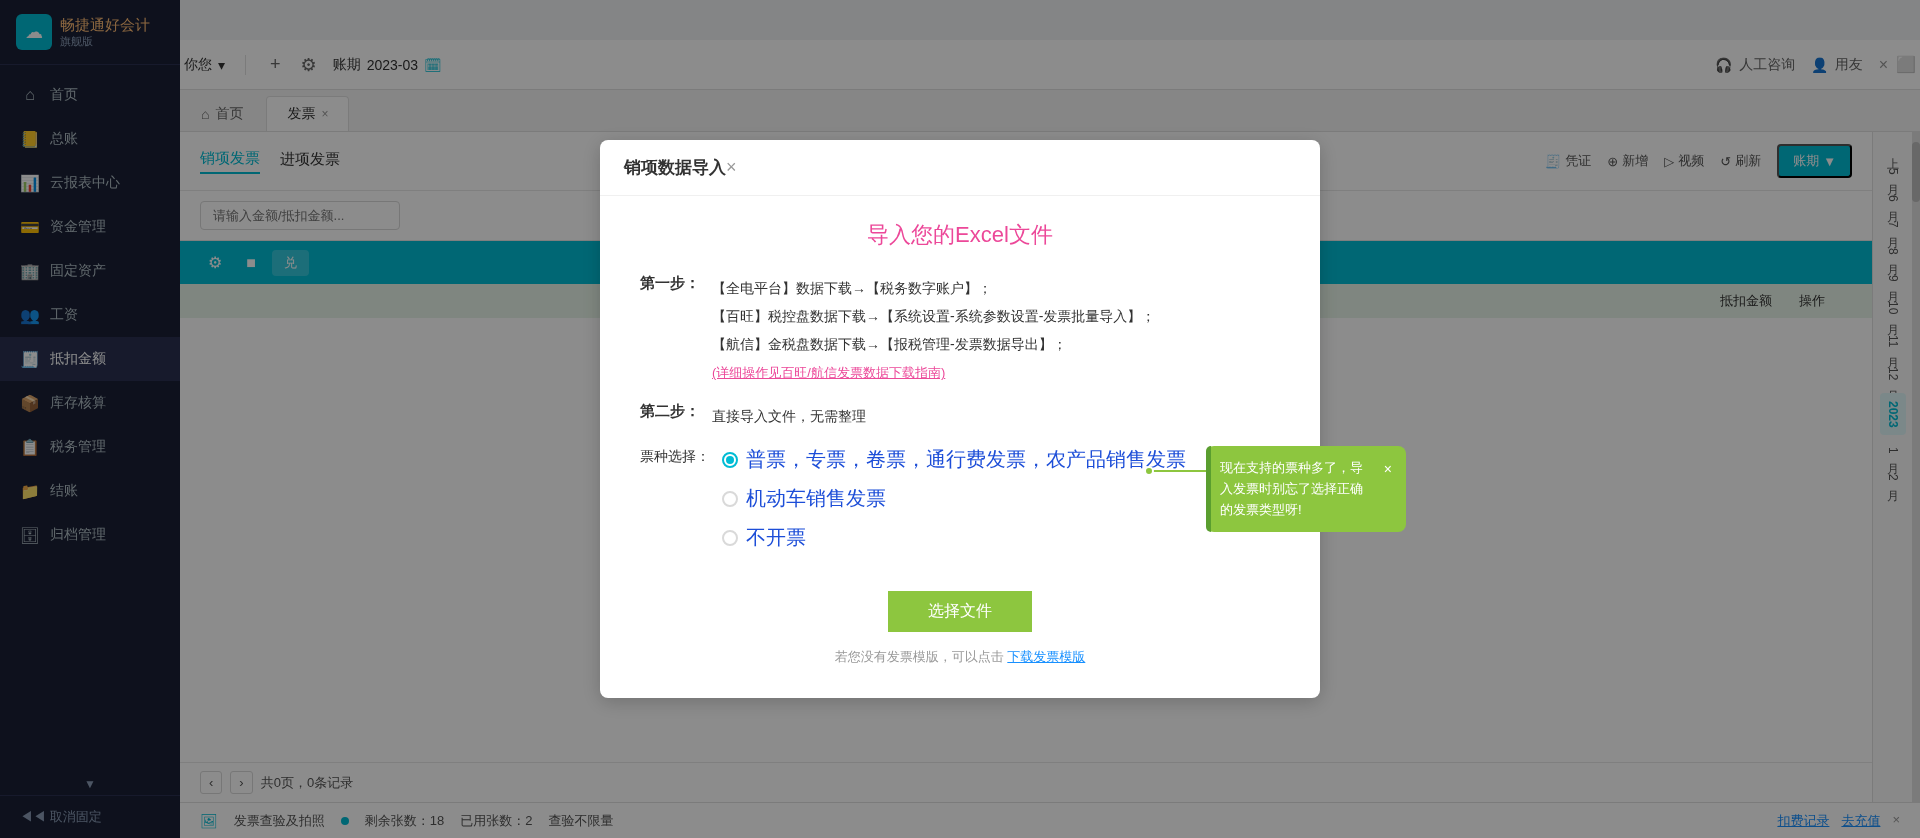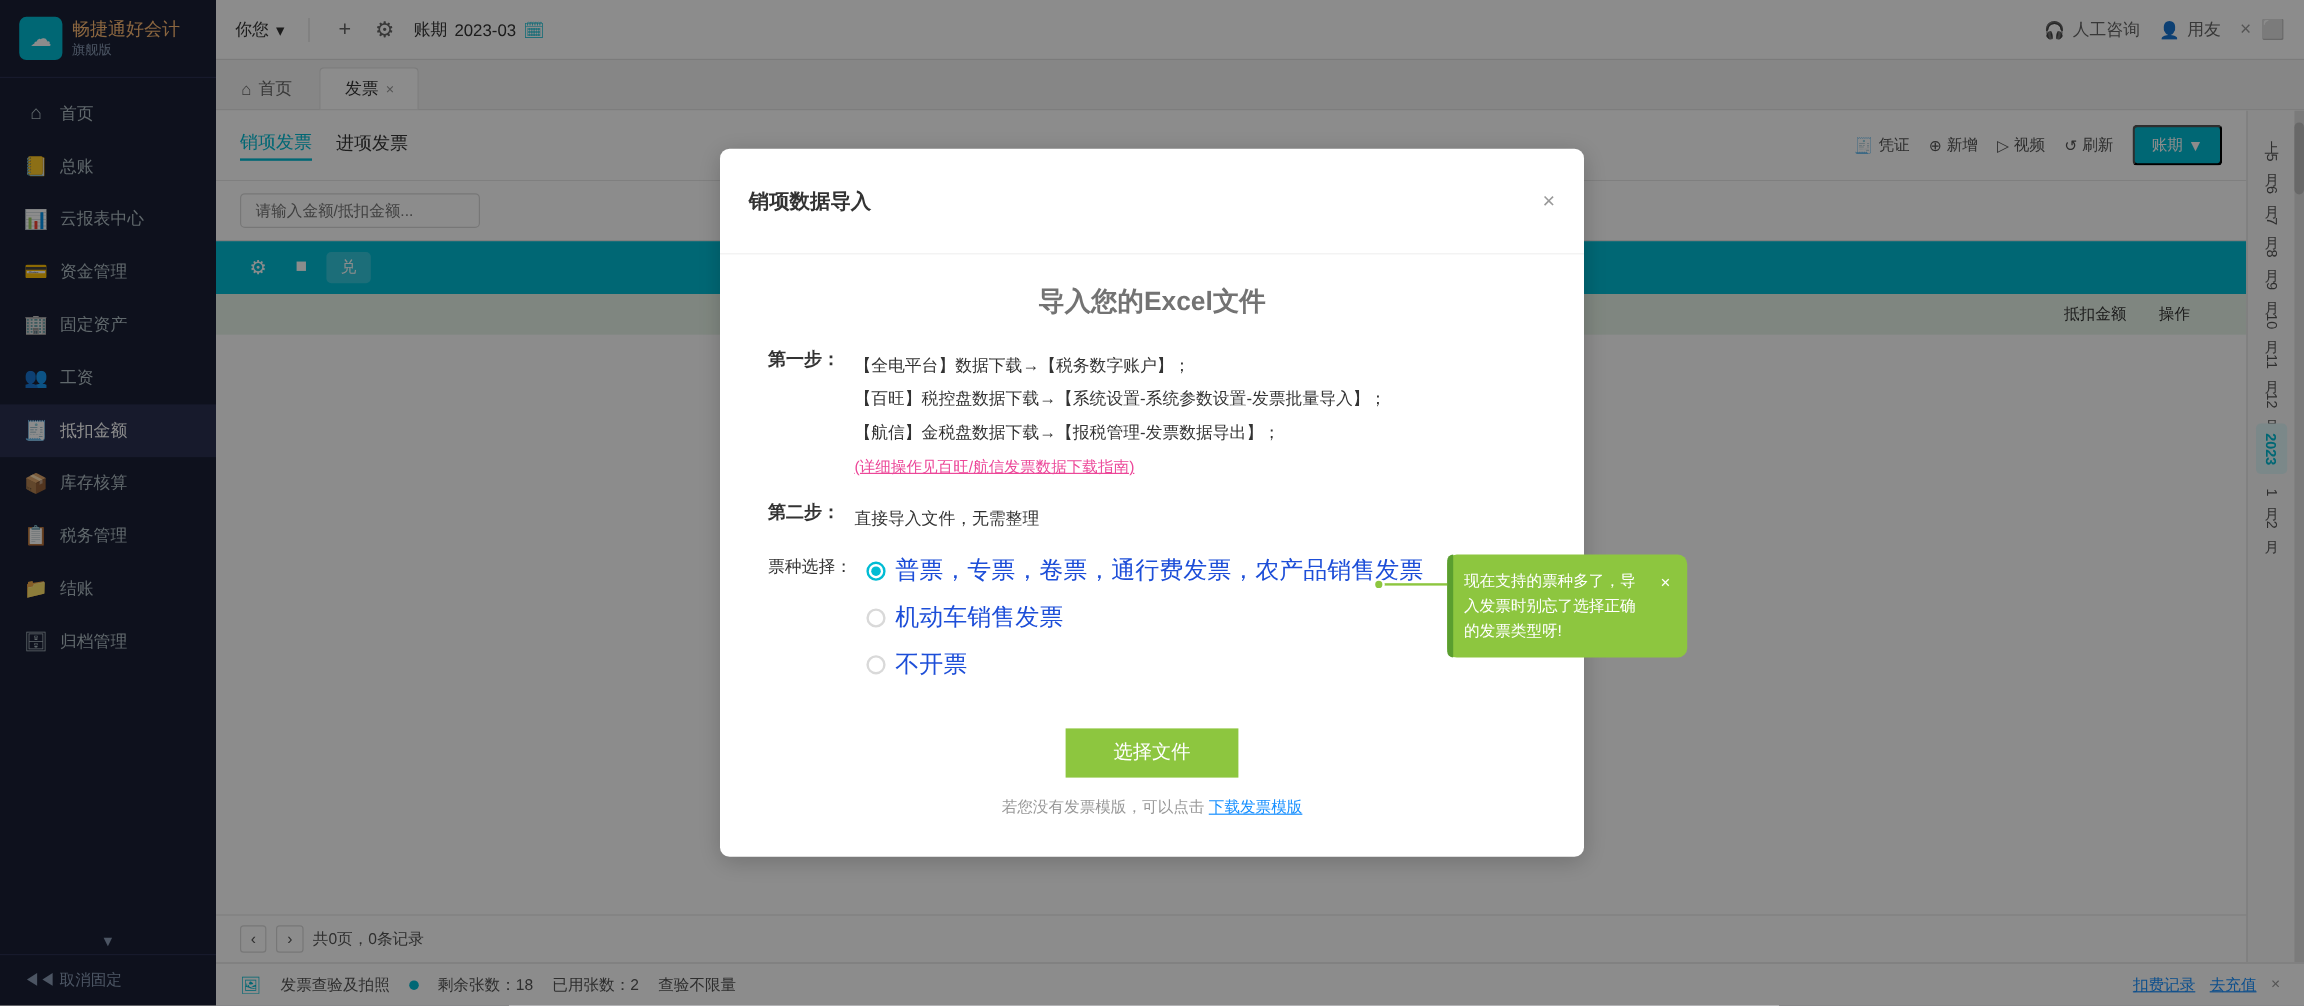--- a/index.html
+++ b/index.html
@@ -20,21 +20,21 @@
     .nav-item { display: flex; align-items: center; gap: 10px; padding: 12px 20px; cursor: pointer; color: #b0bec5; font-size: 14px; transition: background 0.2s; }
     .nav-item.active { background: #2a3050; color: #fff; }
     .nav-item .nav-icon { width: 20px; height: 20px; display: flex; align-items: center; justify-content: center; font-size: 16px; }
     .sidebar-footer { padding: 12px 20px; color: #8a9bb5; font-size: 13px; cursor: pointer; border-top: 1px solid #2a3050; }
     .sidebar-scroll-btn { text-align: center; padding: 4px; color: #8a9bb5; font-size: 12px; cursor: pointer; }
 
     
     .main-area { flex: 1; display: flex; flex-direction: column; background: #f0f2f5; overflow: hidden; }
 
     
-    .topbar { height: 50px; background: #fff; display: flex; align-items: center; padding: 0 16px; gap: 12px; border-bottom: 1px solid #e0e0e0; flex-shrink: 0; }
+    .topbar { height: 50px; background: #fff; display: flex; align-items: center; padding: 0 4px; gap: 12px; border-bottom: 1px solid #e0e0e0; flex-shrink: 0; margin-top: 40px; }
     .topbar-company { display: flex; align-items: center; gap: 6px; font-size: 14px; color: #333; cursor: pointer; }
     .topbar-divider { width: 1px; height: 20px; background: #e0e0e0; margin: 0 8px; }
     .topbar-btn { color: #666; cursor: pointer; font-size: 18px; padding: 4px; }
     .topbar-period { display: flex; align-items: center; gap: 6px; color: #333; font-size: 14px; }
     .topbar-period-icon { color: #00bcd4; }
     .topbar-right { margin-left: auto; display: flex; align-items: center; gap: 16px; }
     .topbar-consult { display: flex; align-items: center; gap: 6px; color: #666; cursor: pointer; font-size: 14px; }
     .topbar-user { display: flex; align-items: center; gap: 6px; color: #666; cursor: pointer; font-size: 14px; }
 
     
@@ -79,25 +79,25 @@
     .bottom-bar-link { color: #1890ff; cursor: pointer; text-decoration: underline; }
     .bottom-bar-right { margin-left: auto; display: flex; gap: 12px; }
 
     
     .pagination-area { display: flex; align-items: center; padding: 8px 20px; gap: 8px; font-size: 13px; color: #555; background: #fff; border-top: 1px solid #e8e8e8; }
     .page-btn { border: 1px solid #d9d9d9; background: #fff; padding: 3px 8px; border-radius: 3px; cursor: pointer; font-size: 13px; color: #555; }
 
     
     .modal-overlay { position: fixed; top: 0; left: 0; width: 100%; height: 100%; background: rgba(0,0,0,0.45); display: flex; align-items: center; justify-content: center; z-index: 100; }
     .modal { background: #fff; border-radius: 8px; width: 720px; box-shadow: 0 4px 20px rgba(0,0,0,0.2); overflow: visible; position: relative; }
-    .modal-header { padding: 32px 24px; border-bottom: 1px solid #f0f0f0; display: flex; align-items: center; justify-content: space-between; }
+    .modal-header { padding: 16px 24px; border-bottom: 1px solid #f0f0f0; display: flex; align-items: center; justify-content: flex-start; }
     .modal-title { font-size: 17px; font-weight: 600; color: #333; }
     .modal-close { color: #999; cursor: pointer; font-size: 18px; }
     .modal-body { padding: 24px 40px 32px; }
-    .modal-main-title { text-align: center; font-size: 22px; font-weight: 700; color: #737373; margin-bottom: 24px; }
+    .modal-main-title { text-align: center; font-size: 22px; font-weight: 400; color: #ec4899; margin-bottom: 24px; }
     .modal-step { display: flex; gap: 12px; margin-bottom: 16px; }
     .step-label { font-size: 15px; color: #333; font-weight: 600; flex-shrink: 0; min-width: 52px; }
     .step-content { font-size: 14px; color: #333; line-height: 2; }
     .step-link { color: #ec4899; cursor: pointer; text-decoration: underline; font-size: 13px; }
     .radio-group { display: flex; flex-direction: column; gap: 12px; margin-bottom: 24px; }
     .radio-item { display: flex; align-items: center; gap: 8px; font-size: 20px; color: #1d4ed8; cursor: pointer; }
     .radio-circle { width: 16px; height: 16px; border-radius: 50%; border: 2px solid #d9d9d9; display: flex; align-items: center; justify-content: center; flex-shrink: 0; }
     .radio-circle.selected { border-color: #00bcd4; }
     .radio-dot { width: 8px; height: 8px; border-radius: 50%; background: #00bcd4; }
     .btn-select-file { background: #8dc63f; color: #fff; border: none; border-radius: 0; padding: 10px 40px; font-size: 16px; cursor: pointer; display: block; margin: 0 auto 16px; }

